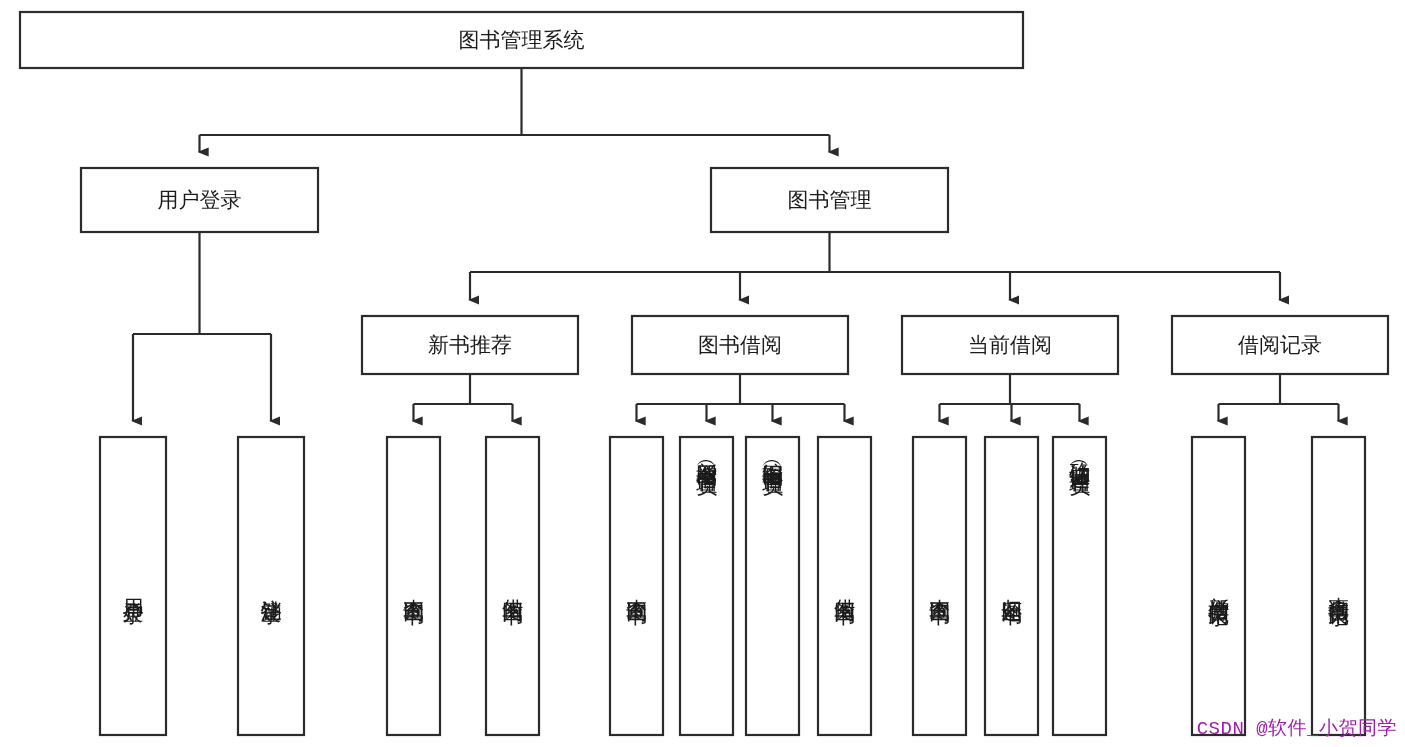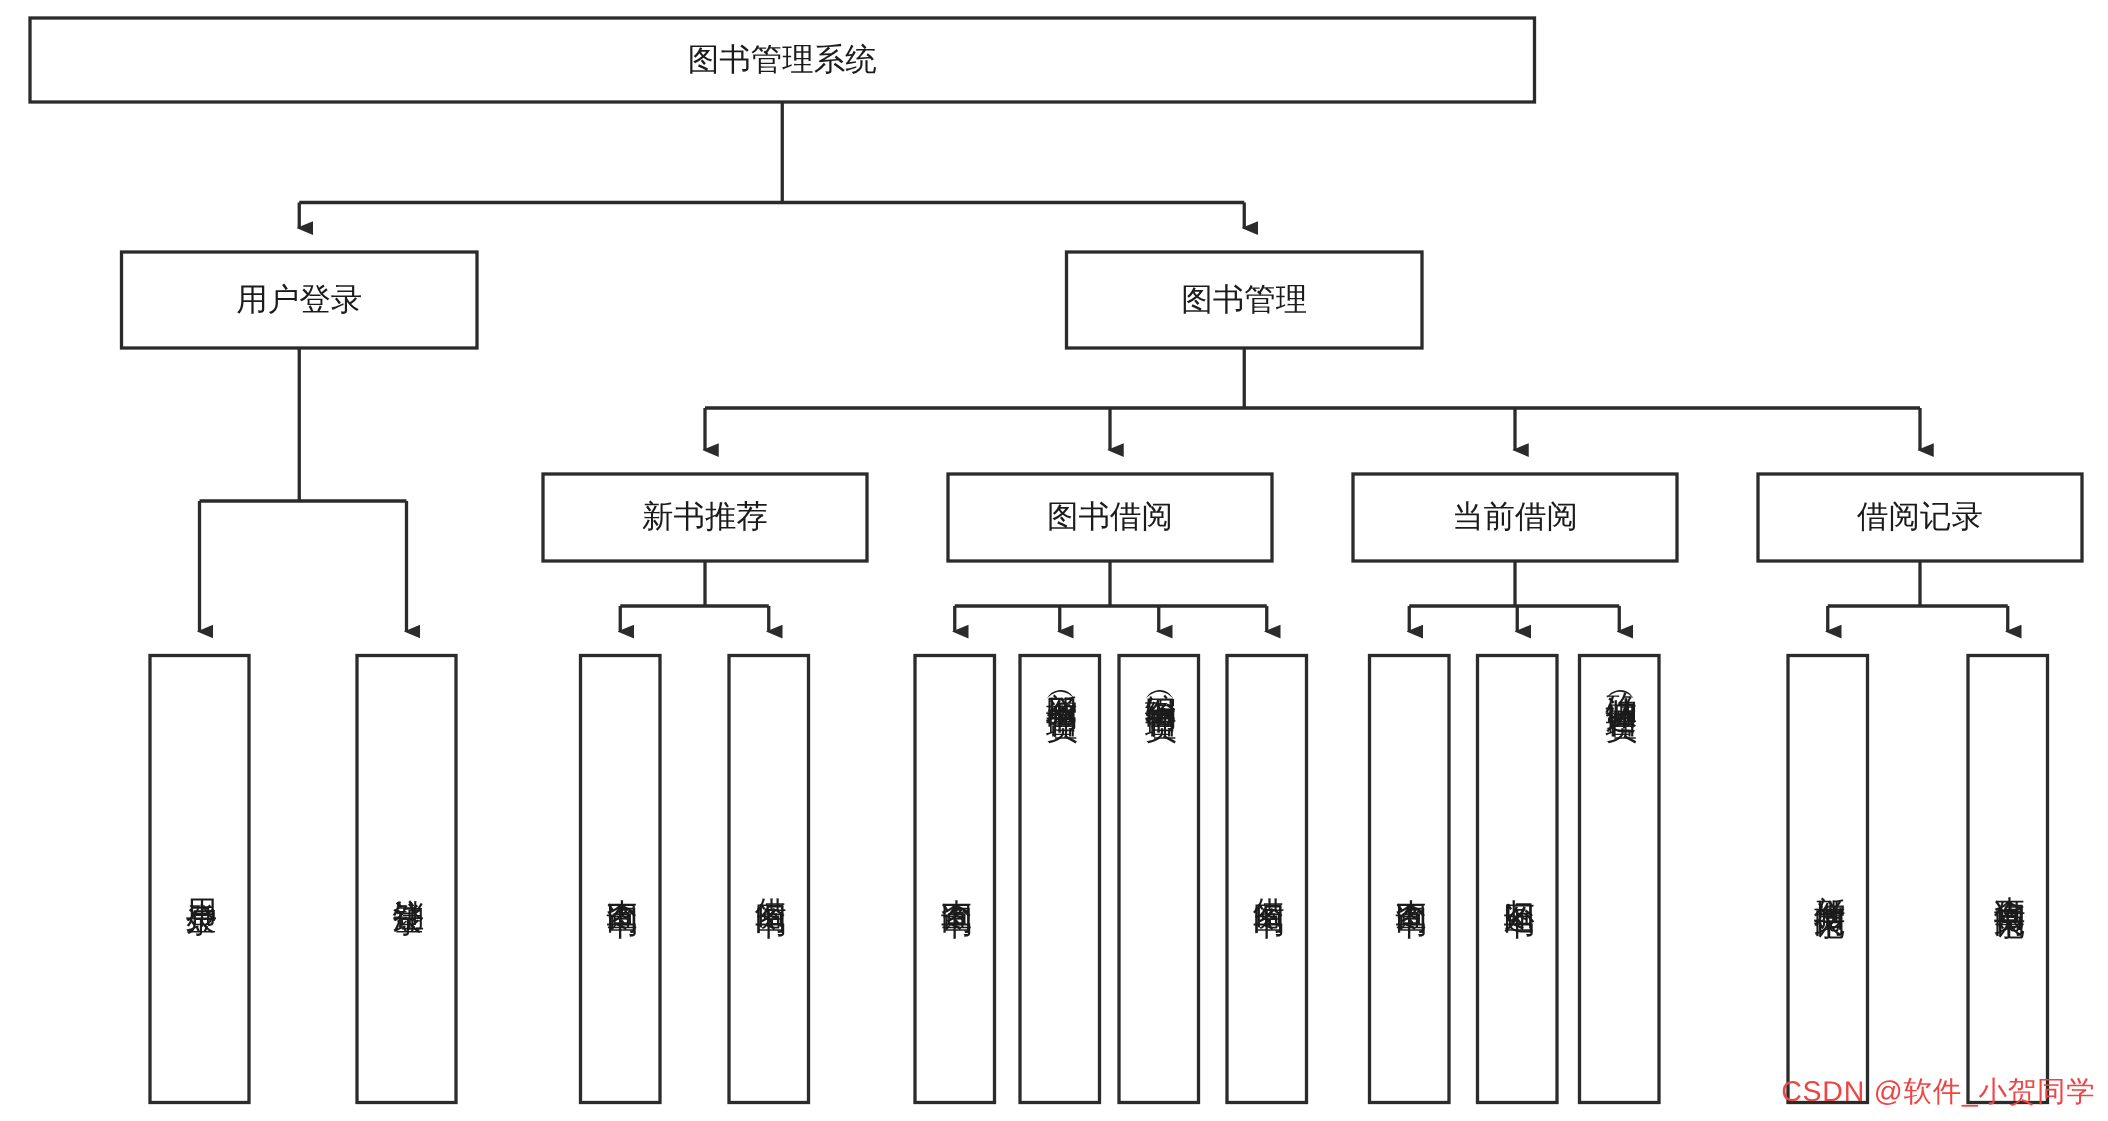--- a/index.html
+++ b/index.html
@@ -55,23 +55,23 @@
     font-size: 21px;
     line-height: 1.08;
     letter-spacing: 2px;
     color: #1b1b1b;
     white-space: nowrap;
   }
   .watermark {
     position: absolute;
     right: 8px;
     bottom: 6px;
-    font-family: Liberation Sans, sans-serif;
+    font-family: Liberation Mono, monospace;
     font-size: 19px;
-    color: #ef4444;
+    color: #a21caf;
     letter-spacing: 0.5px;
     user-select: none;
   }
 </style>
 </head>
 <body>
 
 <svg id="diagram" viewBox="0 0 1405 747" xmlns="http://www.w3.org/2000/svg">
 
   <defs>

